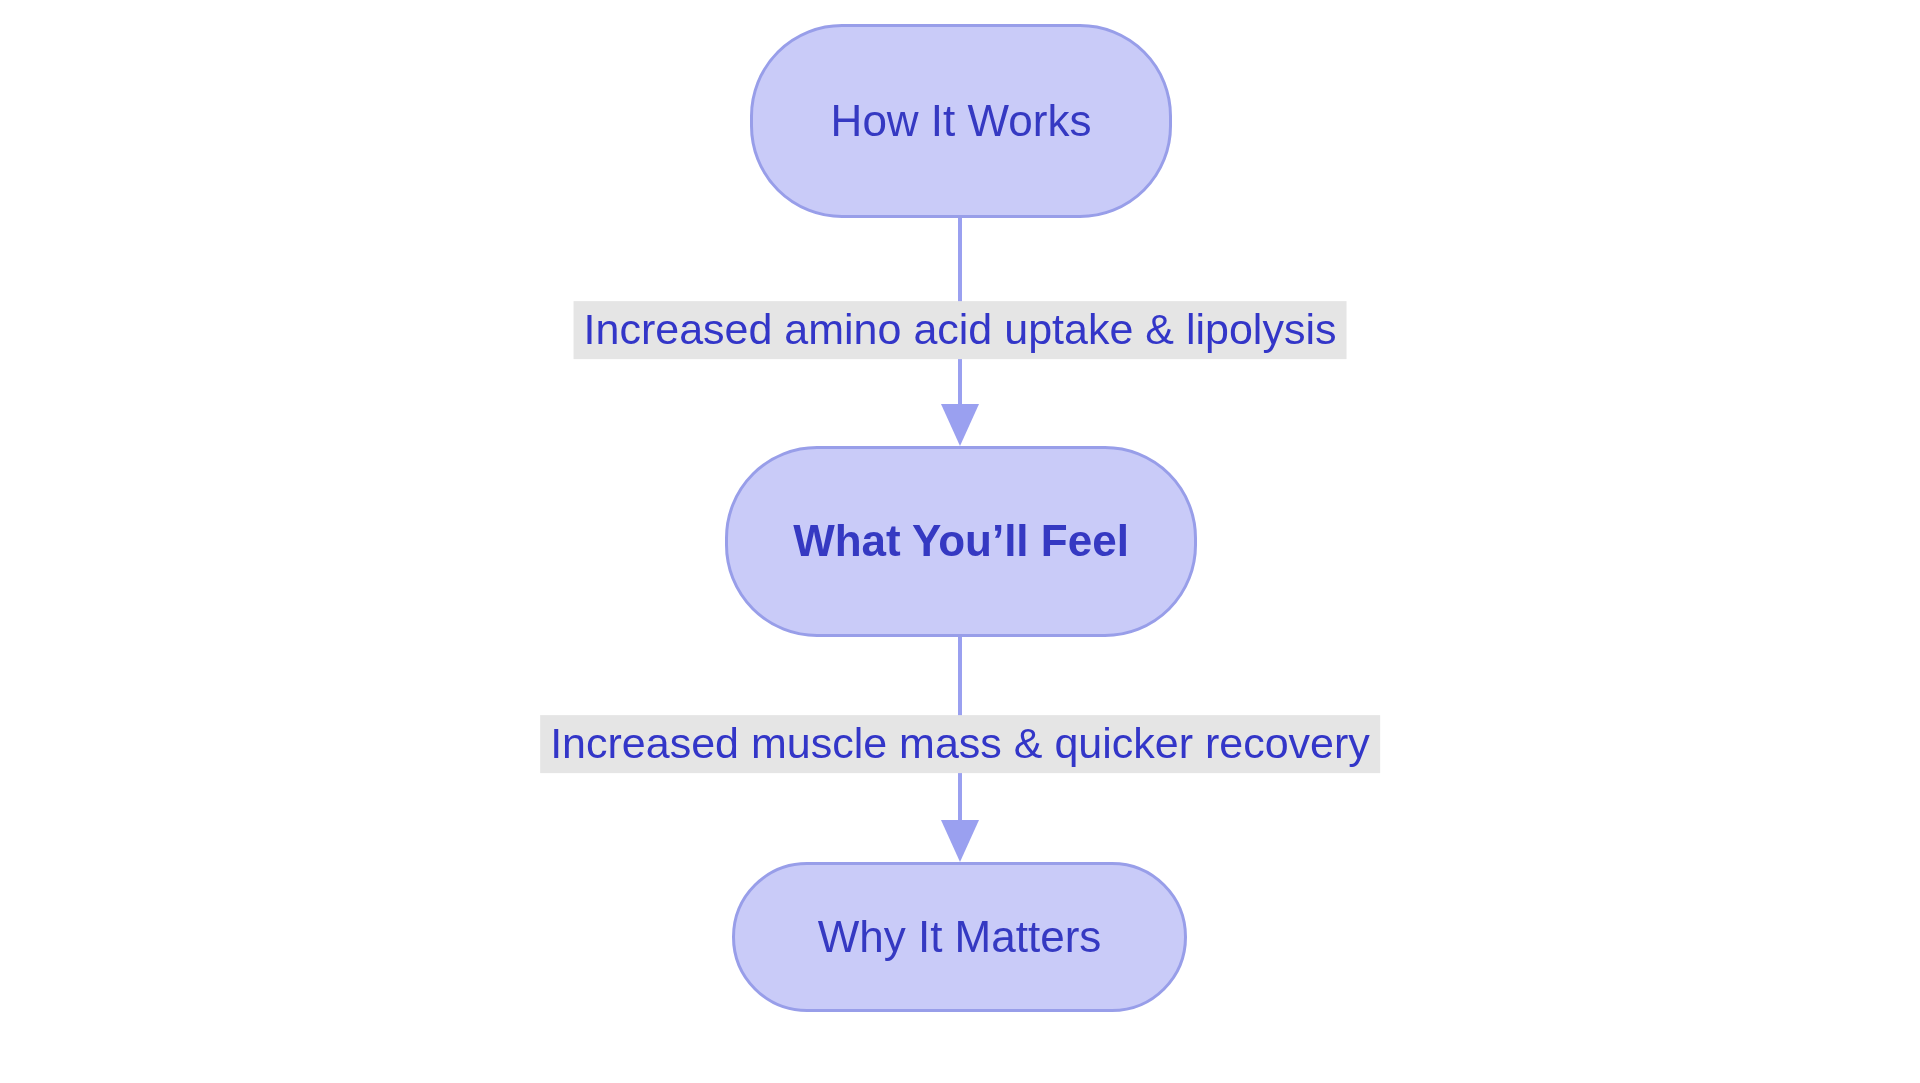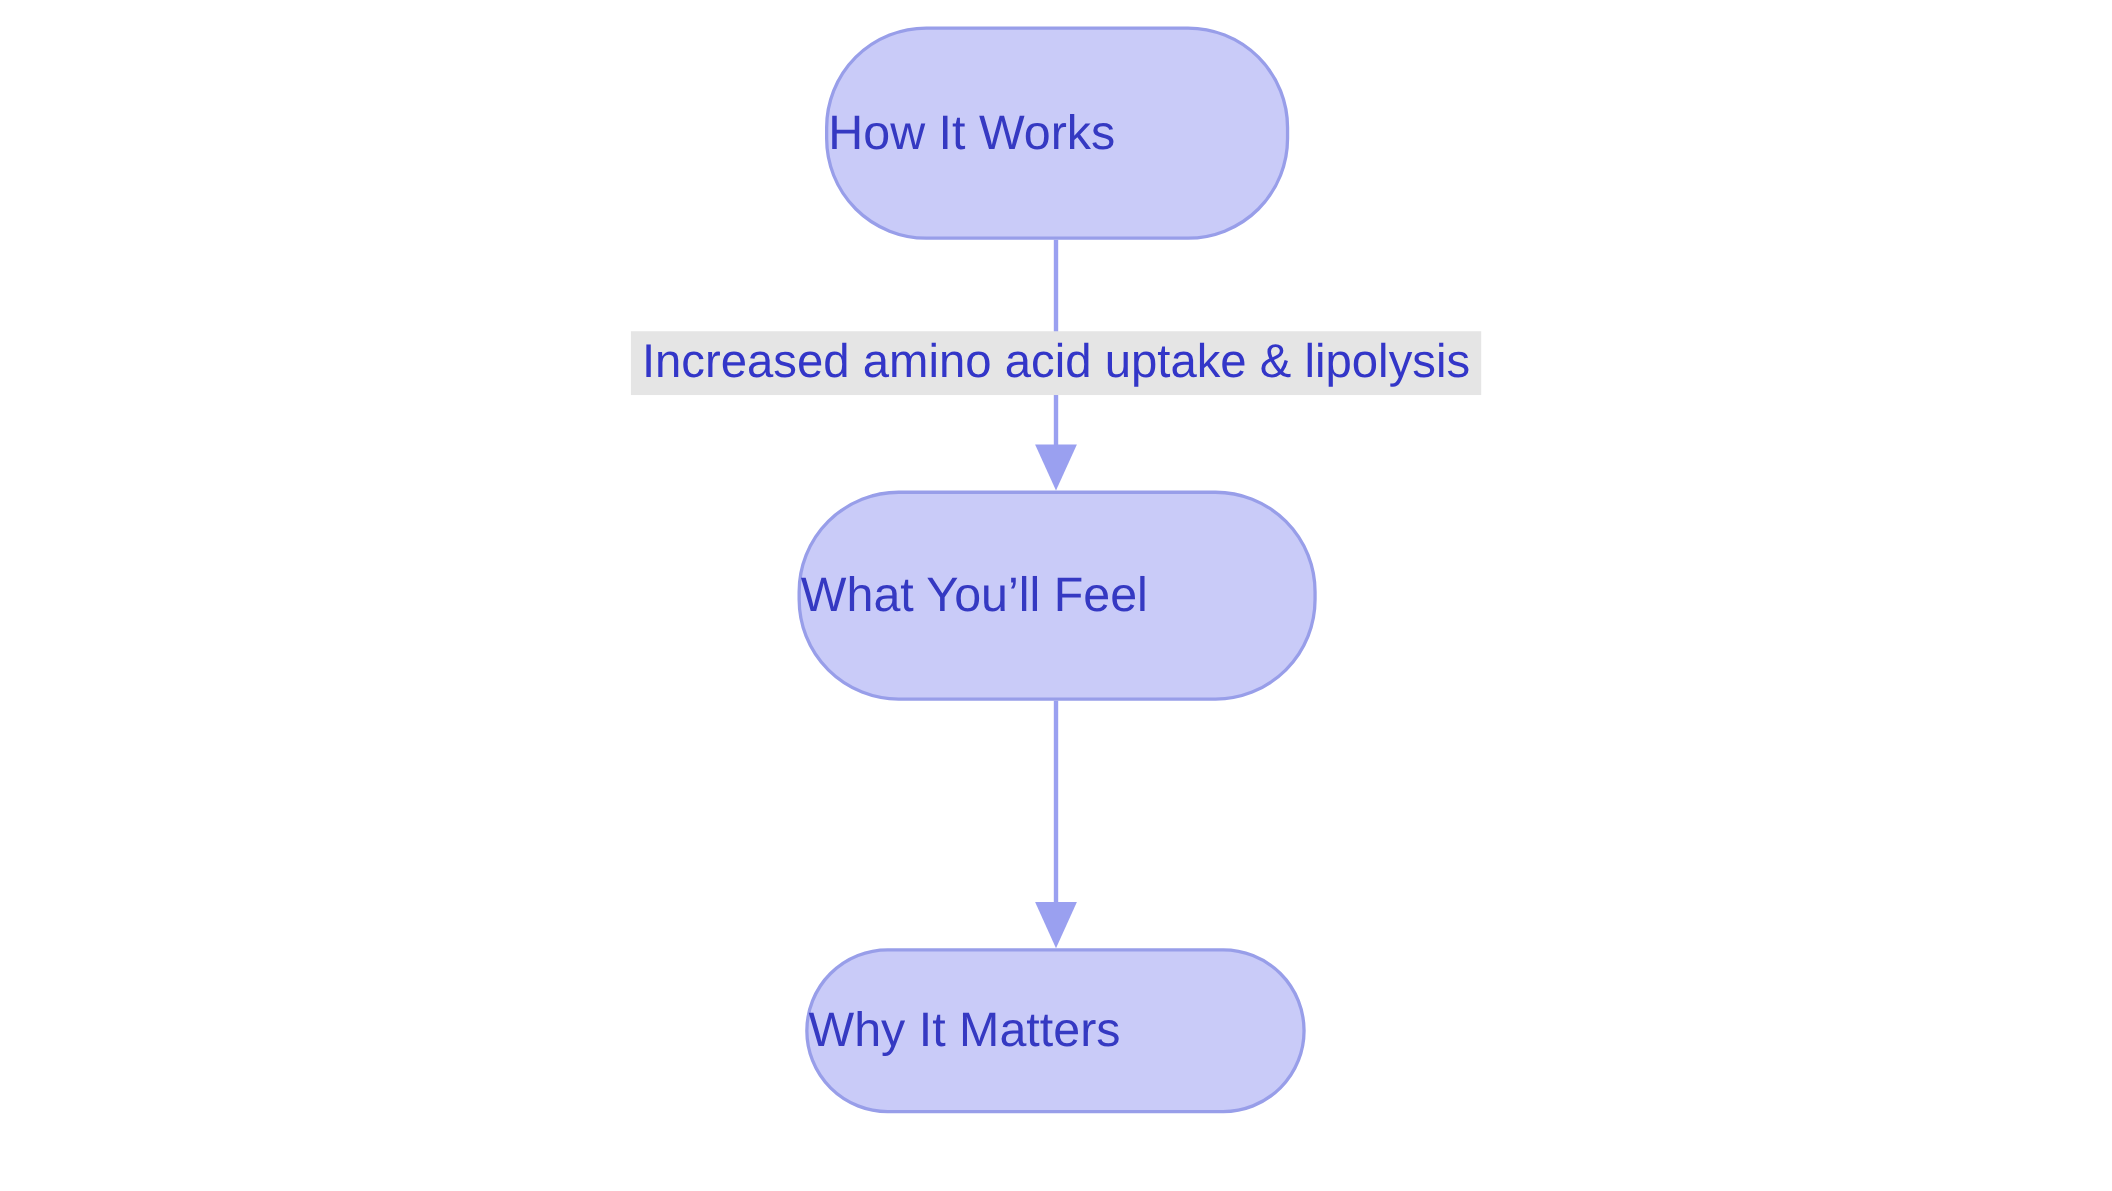--- a/index.html
+++ b/index.html
@@ -17,30 +17,30 @@
   }
   
   .node {
     position: absolute;
     box-sizing: border-box;
     background: #c9cbf8;
     border: 3px solid #989ee9;
     border-radius: 92px;
     display: flex;
     align-items: center;
-    justify-content: flex-start;
+    justify-content: center;
   }
   .node .node-text {
     color: #3539c2;
     font-size: 44px;
     line-height: 1.2;
     white-space: nowrap;
   }
   .node-1 { left: 750px; top: 24px;  width: 422px; height: 194px; }
-  .node-2 { left: 725px; top: 446px; width: 472px; height: 191px; }
+  .node-2 { left: 725px; top: 446px; width: 472px; height: 191px; font-weight: bold; }
   .node-3 { left: 732px; top: 862px; width: 455px; height: 150px; }
 
   
   .edge-line {
     position: absolute;
     left: 958px;
     width: 4px;
     background: #9aa0f0;
   }
   .edge-line-1 { top: 218px; height: 189px; }
@@ -77,20 +77,21 @@
 
 <div class="canvas">
 
   <div class="edge-line edge-line-1"></div>
   <div class="arrowhead arrowhead-1"></div>
 
   <div class="edge-line edge-line-2"></div>
   <div class="arrowhead arrowhead-2"></div>
 
   <div class="edge-label edge-label-1">Increased amino acid uptake &amp; lipolysis</div>
+  <div class="edge-label edge-label-2">Increased muscle mass &amp; quicker recovery</div>
 
   <div class="node node-1">
     <span class="node-text">How It Works</span>
   </div>
 
   <div class="node node-2">
     <span class="node-text">What You’ll Feel</span>
   </div>
 
   <div class="node node-3">

